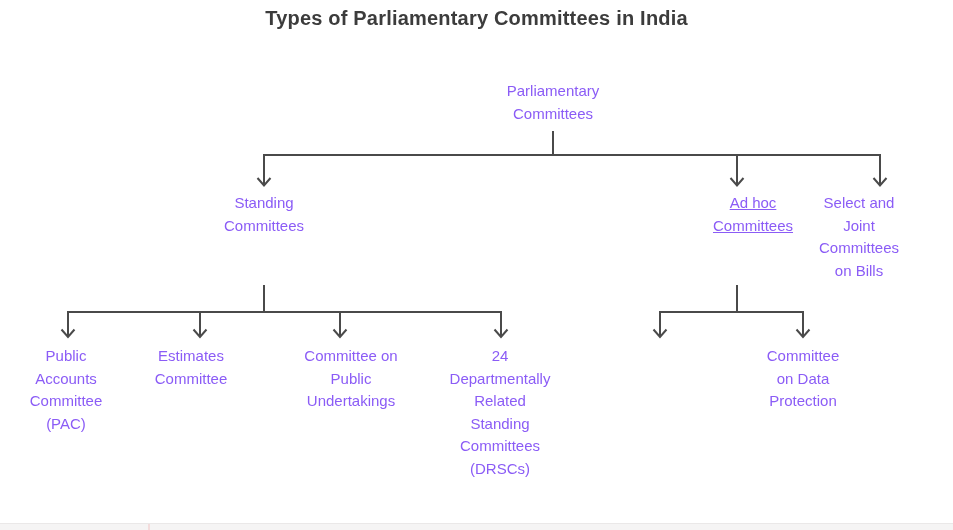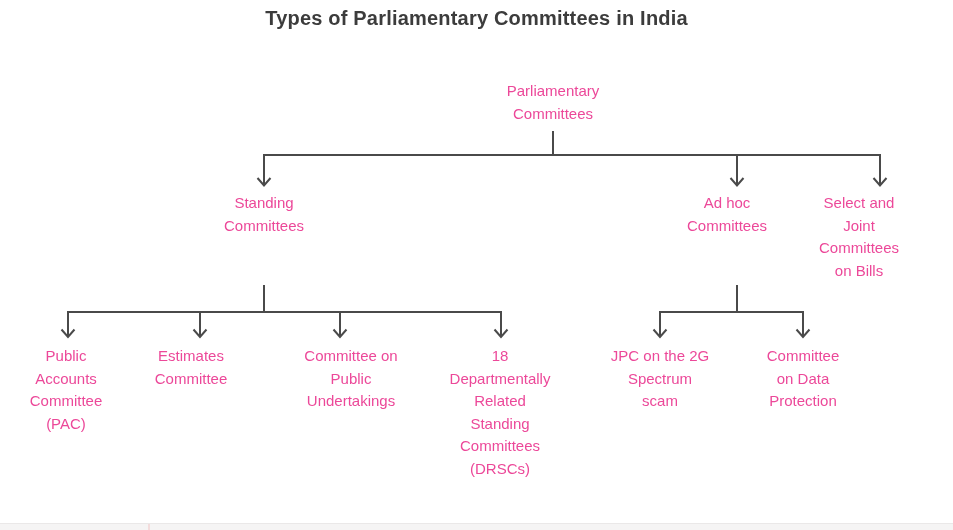--- a/index.html
+++ b/index.html
@@ -29,21 +29,21 @@
   .connectors {
     position: absolute;
     top: 0;
     left: 0;
   }
   .node {
     position: absolute;
     text-align: center;
     font-size: 15px;
     line-height: 22.5px;
-    color: #ec4899;
+    color: #8b5cf6;
     white-space: pre-line;
   }
   .bottom-edge {
     position: absolute;
     left: 0;
     top: 523px;
     width: 953px;
     height: 7px;
     background: #f5f4f4;
     border-top: 1px solid #eae8e8;
@@ -89,46 +89,43 @@
       <path d="M653.5 329.5 L660 337 L666.5 329.5"></path>
       <path d="M796.5 329.5 L803 337 L809.5 329.5"></path>
     </g>
   </svg>
 
   <div class="node" style="left:473px; top:80px;  width:160px;">Parliamentary
 Committees</div>
 
   <div class="node" style="left:189px; top:192px; width:150px;">Standing
 Committees</div>
-  <div class="node" style="left:652px; top:192px; width:150px;">Ad hoc
+  <div class="node" style="left:678px; top:192px; width:150px;text-decoration:underline;">Ad hoc
 Committees</div>
   <div class="node" style="left:799px; top:192px; width:120px;">Select and
 Joint
 Committees
 on Bills</div>
 
   <div class="node" style="left:1px;   top:345px; width:130px;">Public
 Accounts
 Committee
 (PAC)</div>
   <div class="node" style="left:121px; top:345px; width:140px;">Estimates
 Committee</div>
   <div class="node" style="left:276px; top:345px; width:150px;">Committee on
 Public
 Undertakings</div>
-  <div class="node" style="left:420px; top:345px; width:160px;">18
+  <div class="node" style="left:420px; top:345px; width:160px;">24
 Departmentally
 Related
 Standing
 Committees
 (DRSCs)</div>
 
-  <div class="node" style="left:585px; top:345px; width:150px;">JPC on the 2G
-Spectrum
-scam</div>
   <div class="node" style="left:733px; top:345px; width:140px;">Committee
 on Data
 Protection</div>
 
   <div class="bottom-edge"></div>
   <div class="bottom-divider"></div>
 
 </div>
 
 </body></html>

